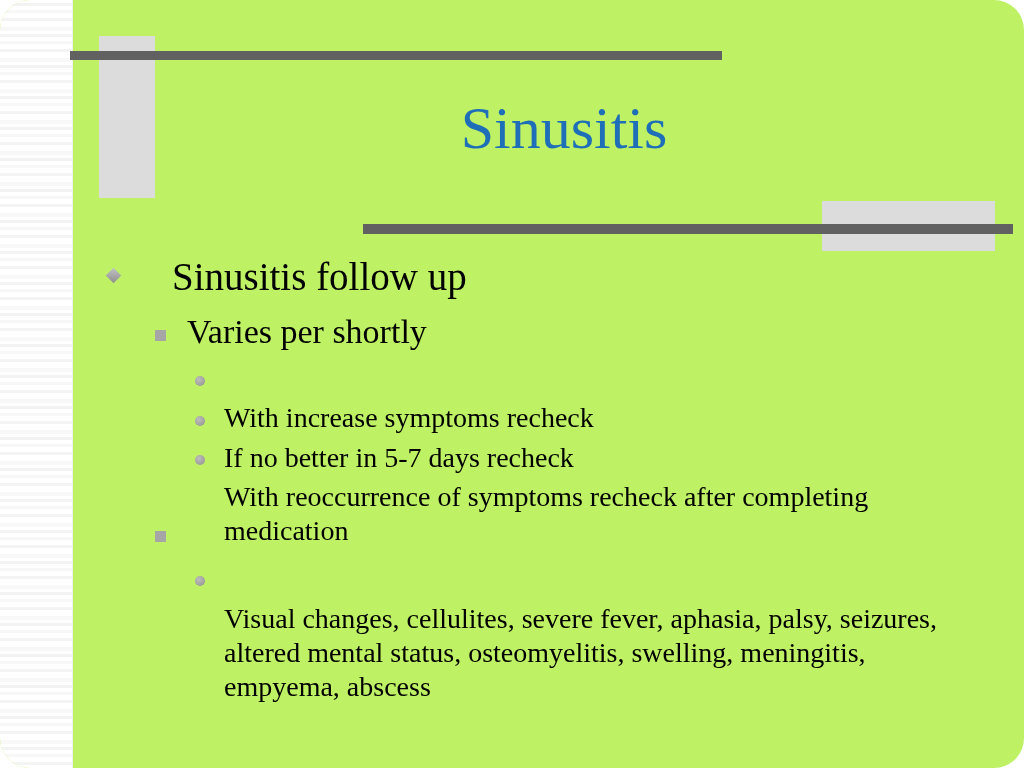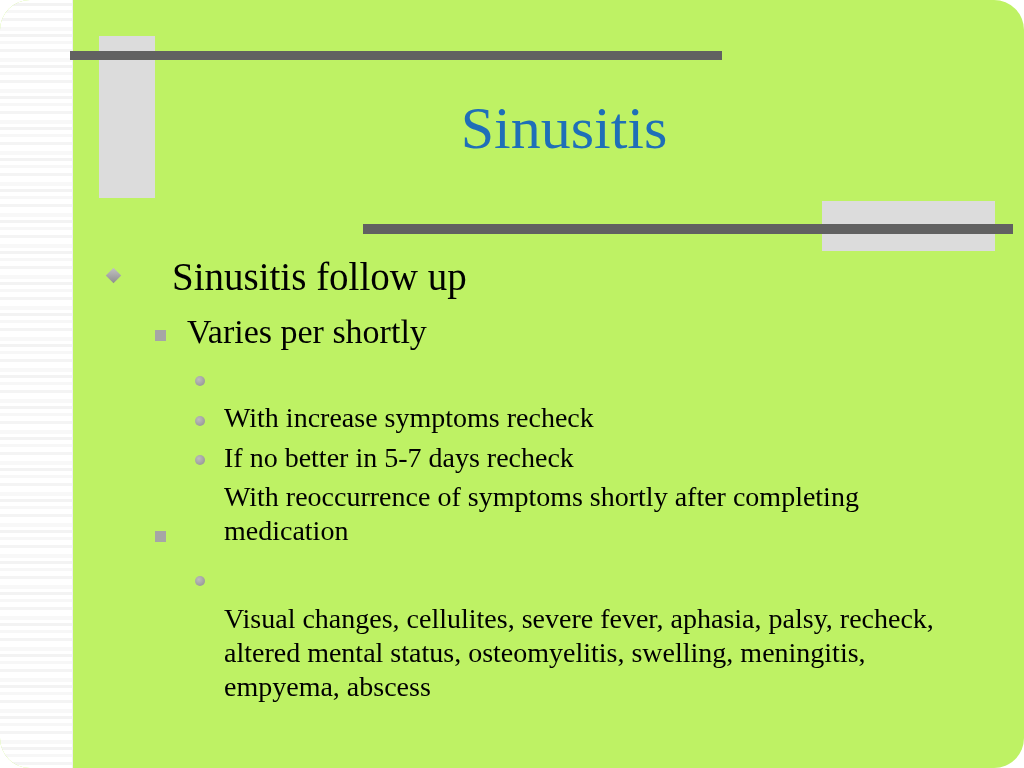--- a/index.html
+++ b/index.html
@@ -94,23 +94,23 @@
   <div class="bullet square" style="left:155px; top:330px;"></div>
   <div class="txt l2" style="top:311px;">Varies per shortly</div>
 
   <div class="bullet circle" style="left:195px; top:376px;"></div>
   <div class="txt l3" style="top:364px;">With increase symptoms recheck</div>
 
   <div class="bullet circle" style="left:195px; top:416px;"></div>
   <div class="txt l3" style="top:404px;">If no better in 5-7 days recheck</div>
 
   <div class="bullet circle" style="left:195px; top:455px;"></div>
-  <div class="txt l3 wrap" style="top:443px;">With reoccurrence of symptoms shortly after completing
+  <div class="txt l3 wrap" style="top:443px;">With reoccurrence of symptoms recheck after completing
 medication</div>
 
   <div class="bullet square" style="left:155px; top:531px;"></div>
 
   <div class="bullet circle" style="left:195px; top:576px;"></div>
-  <div class="txt l3 wrap" style="top:565px;">Visual changes, cellulites, severe fever, aphasia, palsy, recheck,
+  <div class="txt l3 wrap" style="top:565px;">Visual changes, cellulites, severe fever, aphasia, palsy, seizures,
 altered mental status, osteomyelitis, swelling, meningitis,
 empyema, abscess</div>
 
 </div>
 
 </body></html>

